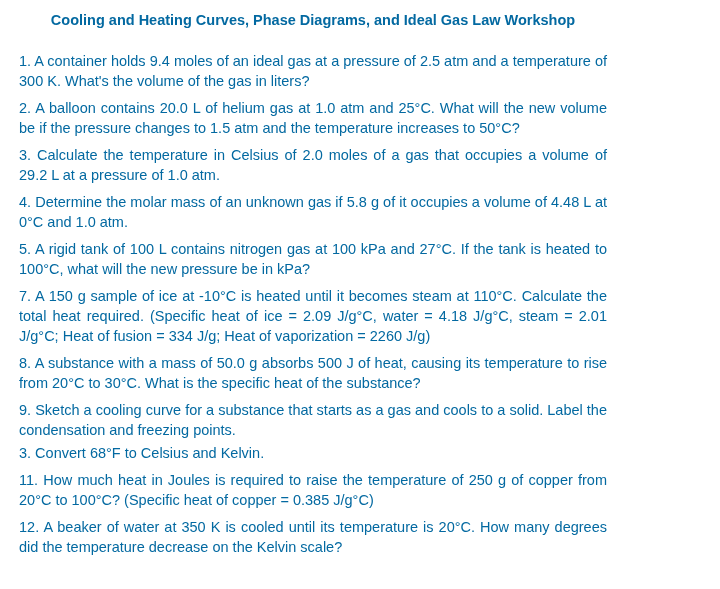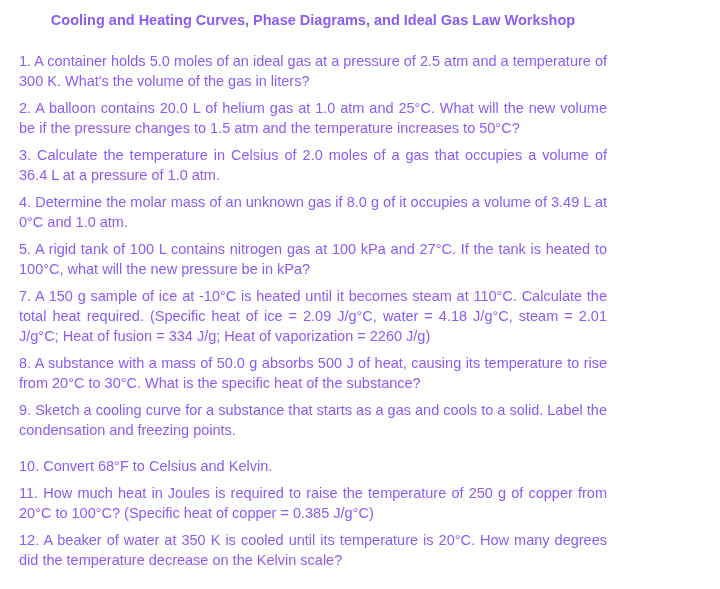--- a/index.html
+++ b/index.html
@@ -6,51 +6,51 @@
   html, body {
     margin: 0;
     padding: 0;
     background: #ffffff;
   }
   .page {
     width: 628px;
     height: 589px;
     background: #ffffff;
     font-family: "Liberation Sans", sans-serif;
-    color: #8b5cf6;
+    color: #0369a1;
     padding: 10px 21px 0 19px;
     overflow: hidden;
   }
   .doc-title {
     font-size: 14.5px;
     font-weight: bold;
     line-height: 20px;
     text-align: center;
     margin: 0 0 21px 0;
   }
   .question {
     font-size: 14.5px;
     line-height: 20px;
     text-align: justify;
     margin: 0 0 7px 0;
   }
   .question.no-gap-after {
-    margin-bottom: 16px;
+    margin-bottom: 3px;
   }
 </style>
 </head>
 <body>
 
 <div class="page">
   <h1 class="doc-title">Cooling and Heating Curves, Phase Diagrams, and Ideal Gas Law Workshop</h1>
 
-  <p class="question">1. A container holds 5.0 moles of an ideal gas at a pressure of 2.5 atm and a temperature of 300 K. What's the volume of the gas in liters?</p>
+  <p class="question">1. A container holds 9.4 moles of an ideal gas at a pressure of 2.5 atm and a temperature of 300 K. What's the volume of the gas in liters?</p>
   <p class="question">2. A balloon contains 20.0 L of helium gas at 1.0 atm and 25°C. What will the new volume be if the pressure changes to 1.5 atm and the temperature increases to 50°C?</p>
-  <p class="question">3. Calculate the temperature in Celsius of 2.0 moles of a gas that occupies a volume of 36.4 L at a pressure of 1.0 atm.</p>
-  <p class="question">4. Determine the molar mass of an unknown gas if 8.0 g of it occupies a volume of 3.49 L at 0°C and 1.0 atm.</p>
+  <p class="question">3. Calculate the temperature in Celsius of 2.0 moles of a gas that occupies a volume of 29.2 L at a pressure of 1.0 atm.</p>
+  <p class="question">4. Determine the molar mass of an unknown gas if 5.8 g of it occupies a volume of 4.48 L at 0°C and 1.0 atm.</p>
   <p class="question">5. A rigid tank of 100 L contains nitrogen gas at 100 kPa and 27°C. If the tank is heated to 100°C, what will the new pressure be in kPa?</p>
   <p class="question">7. A 150 g sample of ice at -10°C is heated until it becomes steam at 110°C. Calculate the total heat required. (Specific heat of ice = 2.09 J/g°C, water = 4.18 J/g°C, steam = 2.01 J/g°C; Heat of fusion = 334 J/g; Heat of vaporization = 2260 J/g)</p>
   <p class="question">8. A substance with a mass of 50.0 g absorbs 500 J of heat, causing its temperature to rise from 20°C to 30°C. What is the specific heat of the substance?</p>
   <p class="question no-gap-after">9. Sketch a cooling curve for a substance that starts as a gas and cools to a solid. Label the condensation and freezing points.</p>
-  <p class="question">10. Convert 68°F to Celsius and Kelvin.</p>
+  <p class="question">3. Convert 68°F to Celsius and Kelvin.</p>
   <p class="question">11. How much heat in Joules is required to raise the temperature of 250 g of copper from 20°C to 100°C? (Specific heat of copper = 0.385 J/g°C)</p>
   <p class="question">12. A beaker of water at 350 K is cooled until its temperature is 20°C. How many degrees did the temperature decrease on the Kelvin scale?</p>
 </div>
 
 </body></html>

